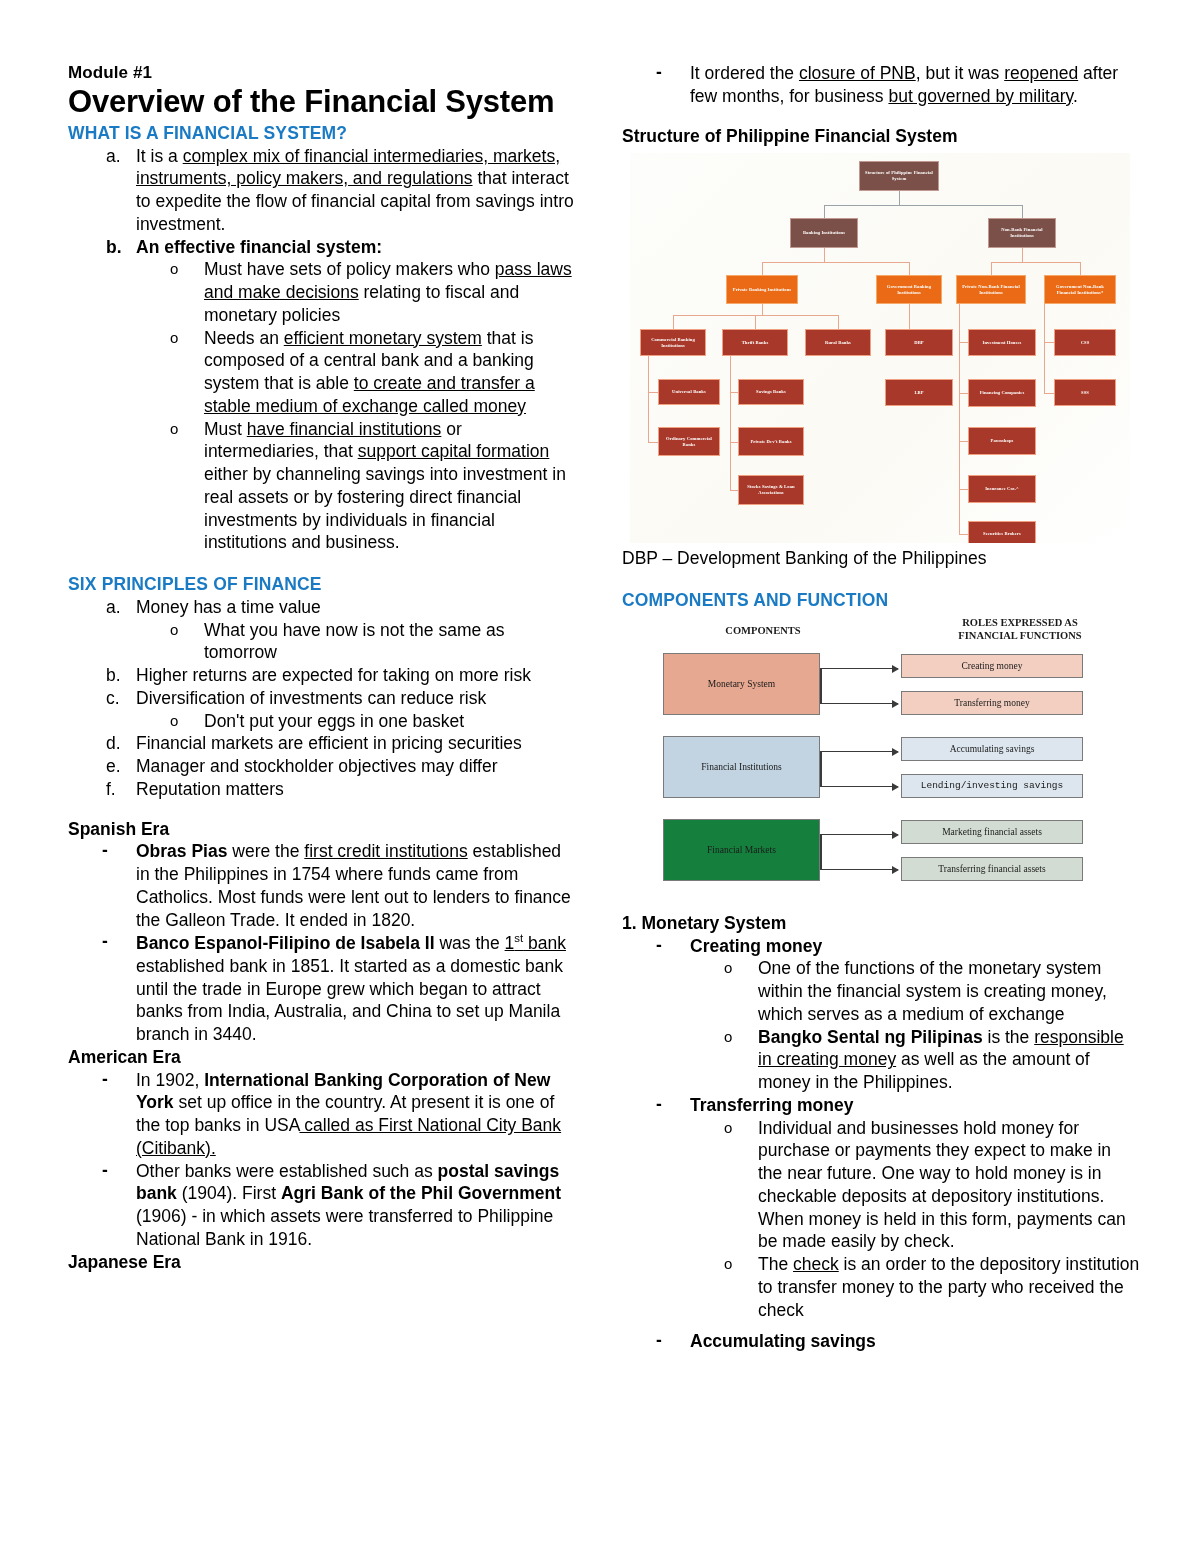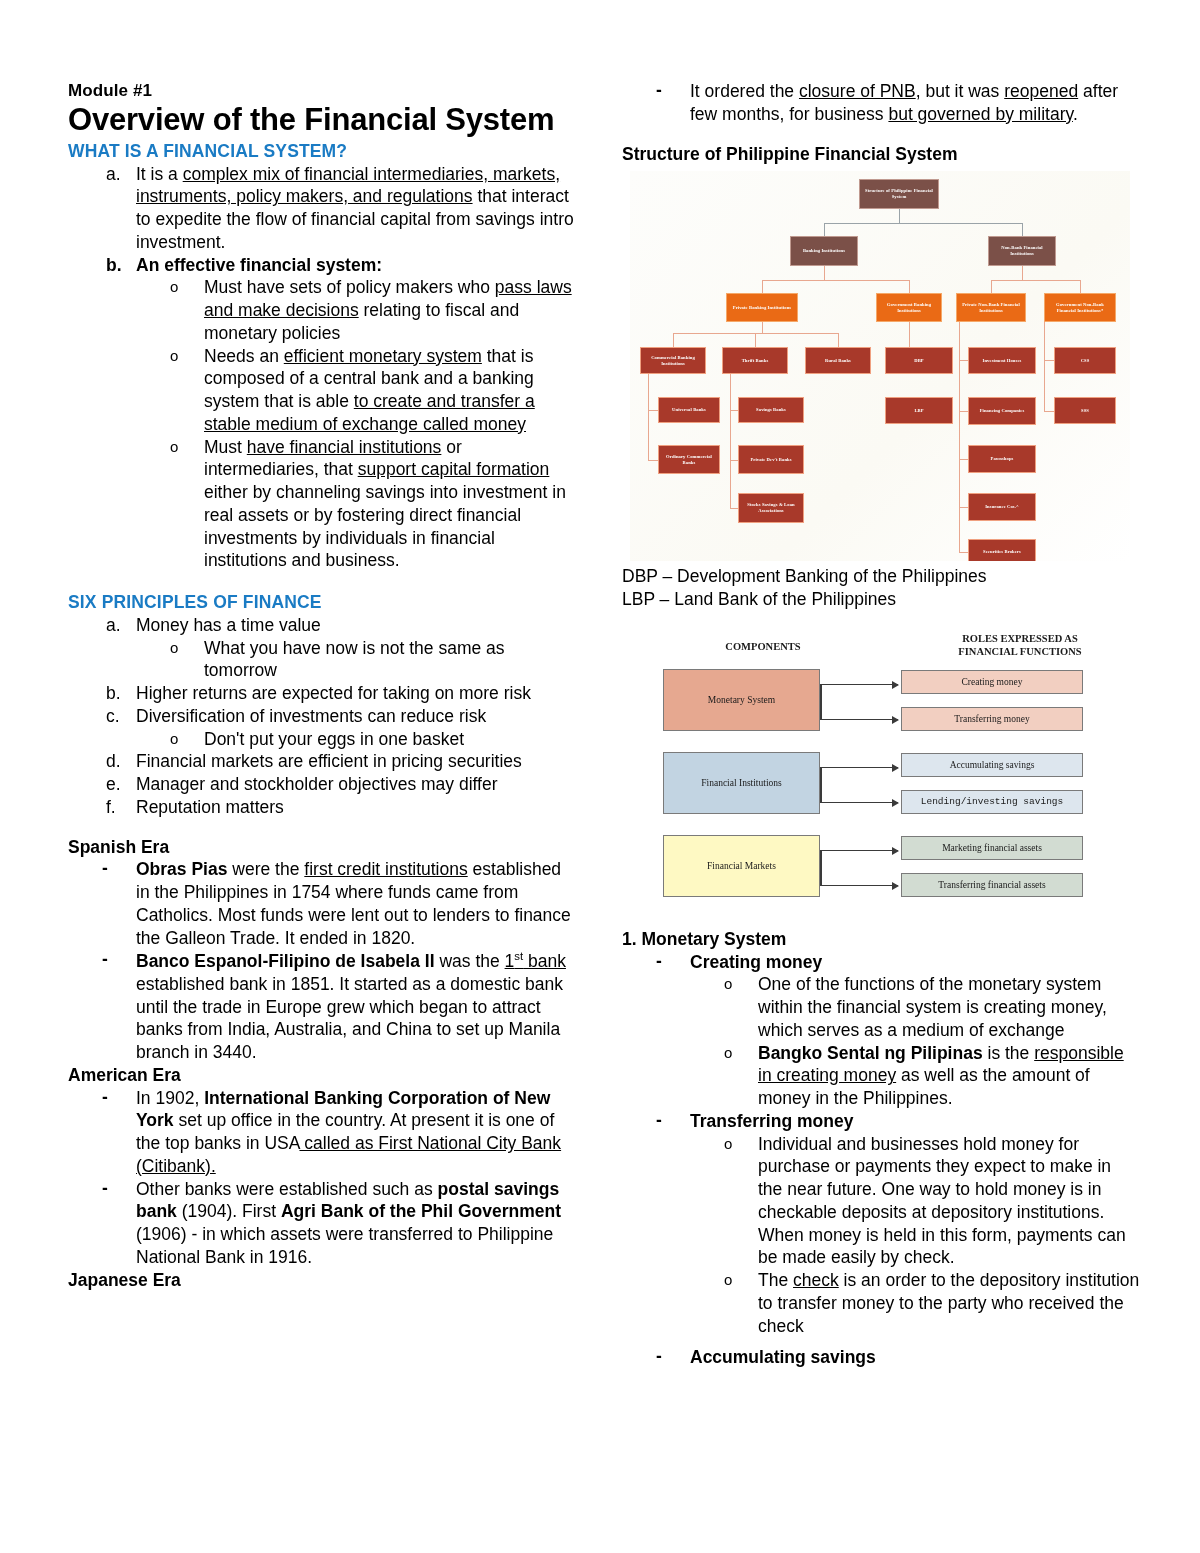--- a/index.html
+++ b/index.html
@@ -6,21 +6,21 @@
   html, body { margin:0; padding:0; }
   body {
     width:1200px; height:1553px;
     background:#ffffff;
     font-family:"Liberation Sans", sans-serif;
     color:#000000;
     font-size:17.5px;
     line-height:1.30;
     overflow:hidden;
   }
-  .page { position:relative; width:1200px; height:1254px; padding:62px 60px 0 68px;margin-top:18px; }
+  .page { position:relative; width:1200px; height:1254px; padding:62px 60px 0 68px; }
   .cols { display:flex; gap:46px; align-items:flex-start; }
   .col { width:508px; }
   .col.right { width:518px; }
 
   .module { font-weight:bold; font-size:17px; letter-spacing:.1px; }
   .doctitle { font-weight:bold; font-size:31px; line-height:1.12; margin-top:1px; letter-spacing:-0.2px; }
   .h-blue { color:#1a7bc4; font-weight:bold; font-size:17.5px; letter-spacing:.15px; margin-top:2px; }
   .h-black { font-weight:bold; font-size:17.5px; }
   .u { text-decoration:underline; }
   .b { font-weight:bold; }
@@ -79,21 +79,21 @@
   .cc-hdr { position:absolute; font-family:"Liberation Serif", serif; font-weight:bold; font-size:10.5px; text-align:center; color:#1a1a1a; line-height:1.25; }
   .cbox {
     position:absolute; display:flex; align-items:center; justify-content:center;
     font-family:"Liberation Serif", serif; font-size:9.5px; color:#1a1a1a; text-align:center;
     border:1px solid #7a7a7a;
   }
   .cbox.salmon { background:#e6a890; }
   .cbox.salmon-l { background:#f2cfc1; }
   .cbox.blue { background:#c2d4e2; }
   .cbox.blue-l { background:#dde6ee; }
-  .cbox.green { background:#fef9c3; }
+  .cbox.green { background:#15803d; }
   .cbox.green-l { background:#d2dcd2; }
   .arr { position:absolute; background:#3a3a3a; height:1.6px; }
   .arr:after {
     content:""; position:absolute; right:-1px; top:-3px;
     border-left:7px solid #3a3a3a; border-top:4px solid transparent; border-bottom:4px solid transparent;
   }
   .stem { position:absolute; background:#3a3a3a; width:1.6px; }
   .legend { font-size:17.5px; line-height:1.30; }
 </style>
 </head>
@@ -284,23 +284,23 @@
         <div class="nd" style="left:424px; top:226px; width:62px; height:27px;">SSS</div>
         <div class="nd" style="left:28px;  top:274px; width:62px; height:29px;">Ordinary Commercial Banks</div>
         <div class="nd" style="left:108px; top:274px; width:66px; height:29px;">Private Dev't Banks</div>
         <div class="nd" style="left:338px; top:274px; width:68px; height:28px;">Pawnshops</div>
         <div class="nd" style="left:108px; top:322px; width:66px; height:30px;">Stocks Savings &amp; Loan Associations</div>
         <div class="nd" style="left:338px; top:322px; width:68px; height:28px;">Insurance Cos.^</div>
         <div class="nd" style="left:338px; top:368px; width:68px; height:26px;">Securities Brokers</div>
       </div>
 
       <div class="legend">DBP – Development Banking of the Philippines</div>
-      <div class="legend">LBP – Land Bank of the Philippines</div>
 
       <div class="gap"></div>
+      <div class="h-blue">COMPONENTS AND FUNCTION</div>
 
       <div class="compchart">
         <div class="cc-hdr" style="left:30px; top:8px; width:170px;">COMPONENTS</div>
         <div class="cc-hdr" style="left:272px; top:0px; width:200px;">
           <div>ROLES EXPRESSED AS</div>
           <div>FINANCIAL FUNCTIONS</div>
         </div>
 
         <div class="cbox salmon" style="left:15px; top:37px; width:157px; height:62px;">Monetary System</div>
         <div class="stem" style="left:172px; top:52px; height:36px;"></div>

